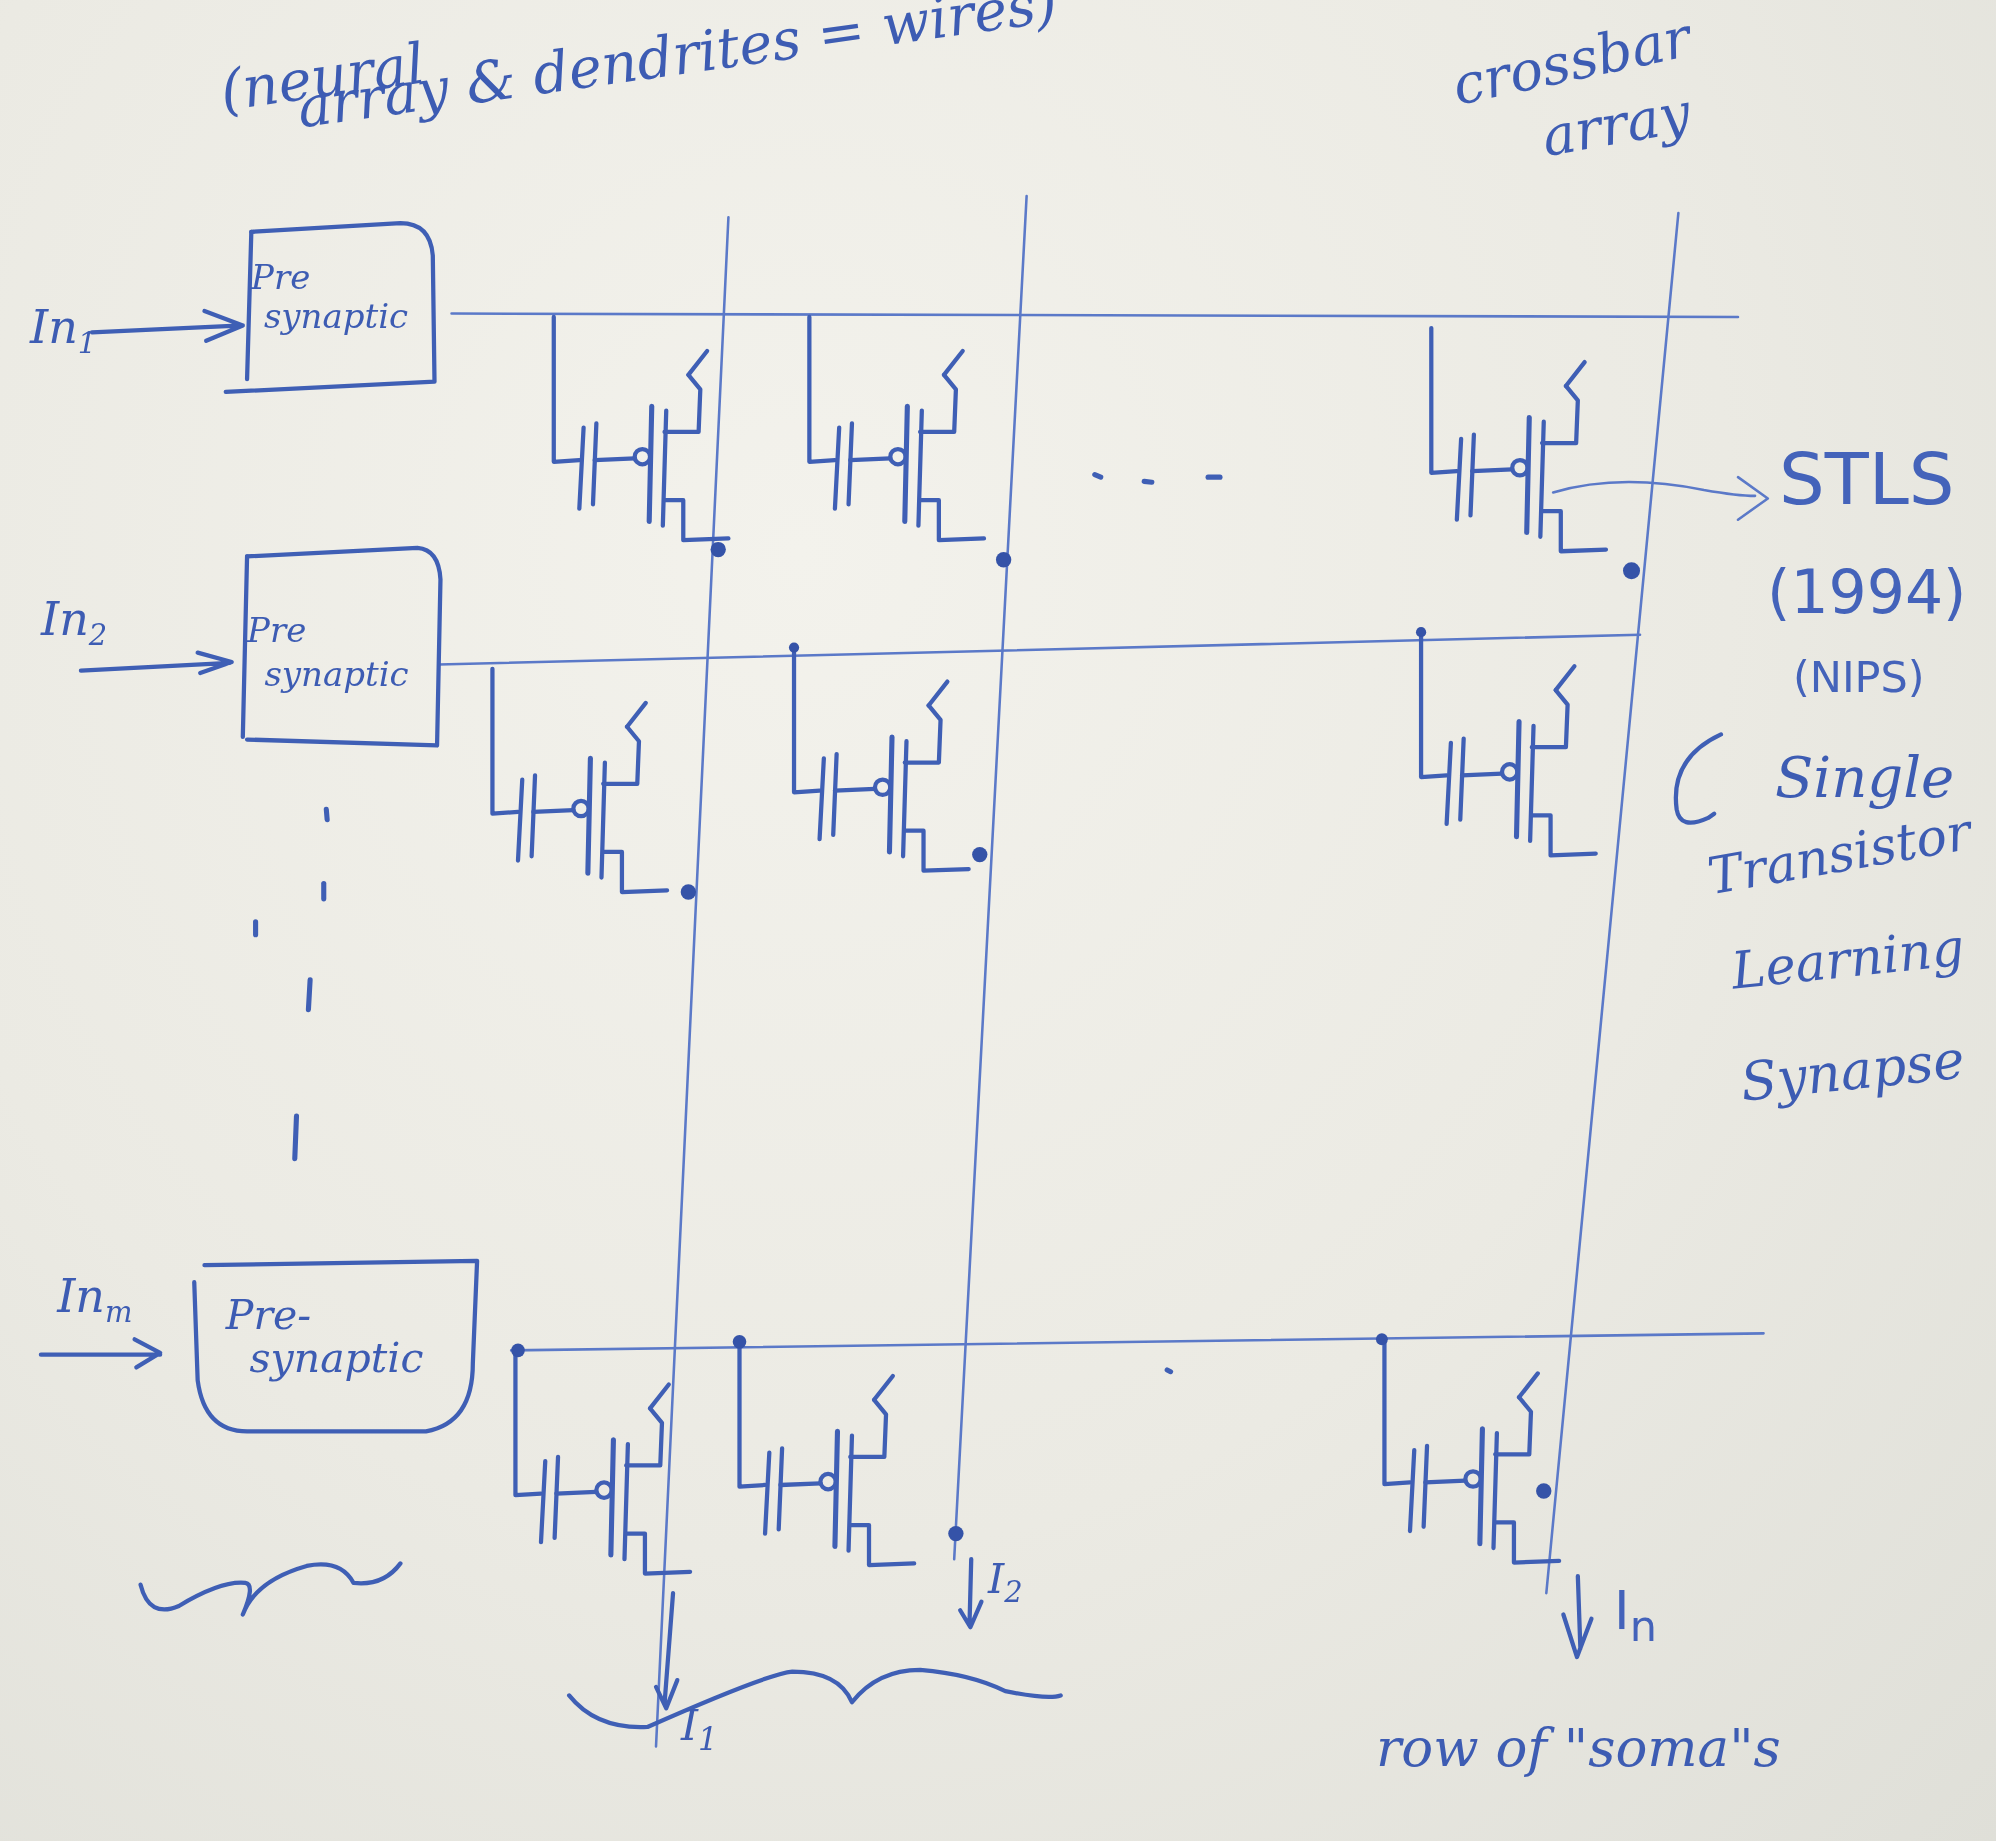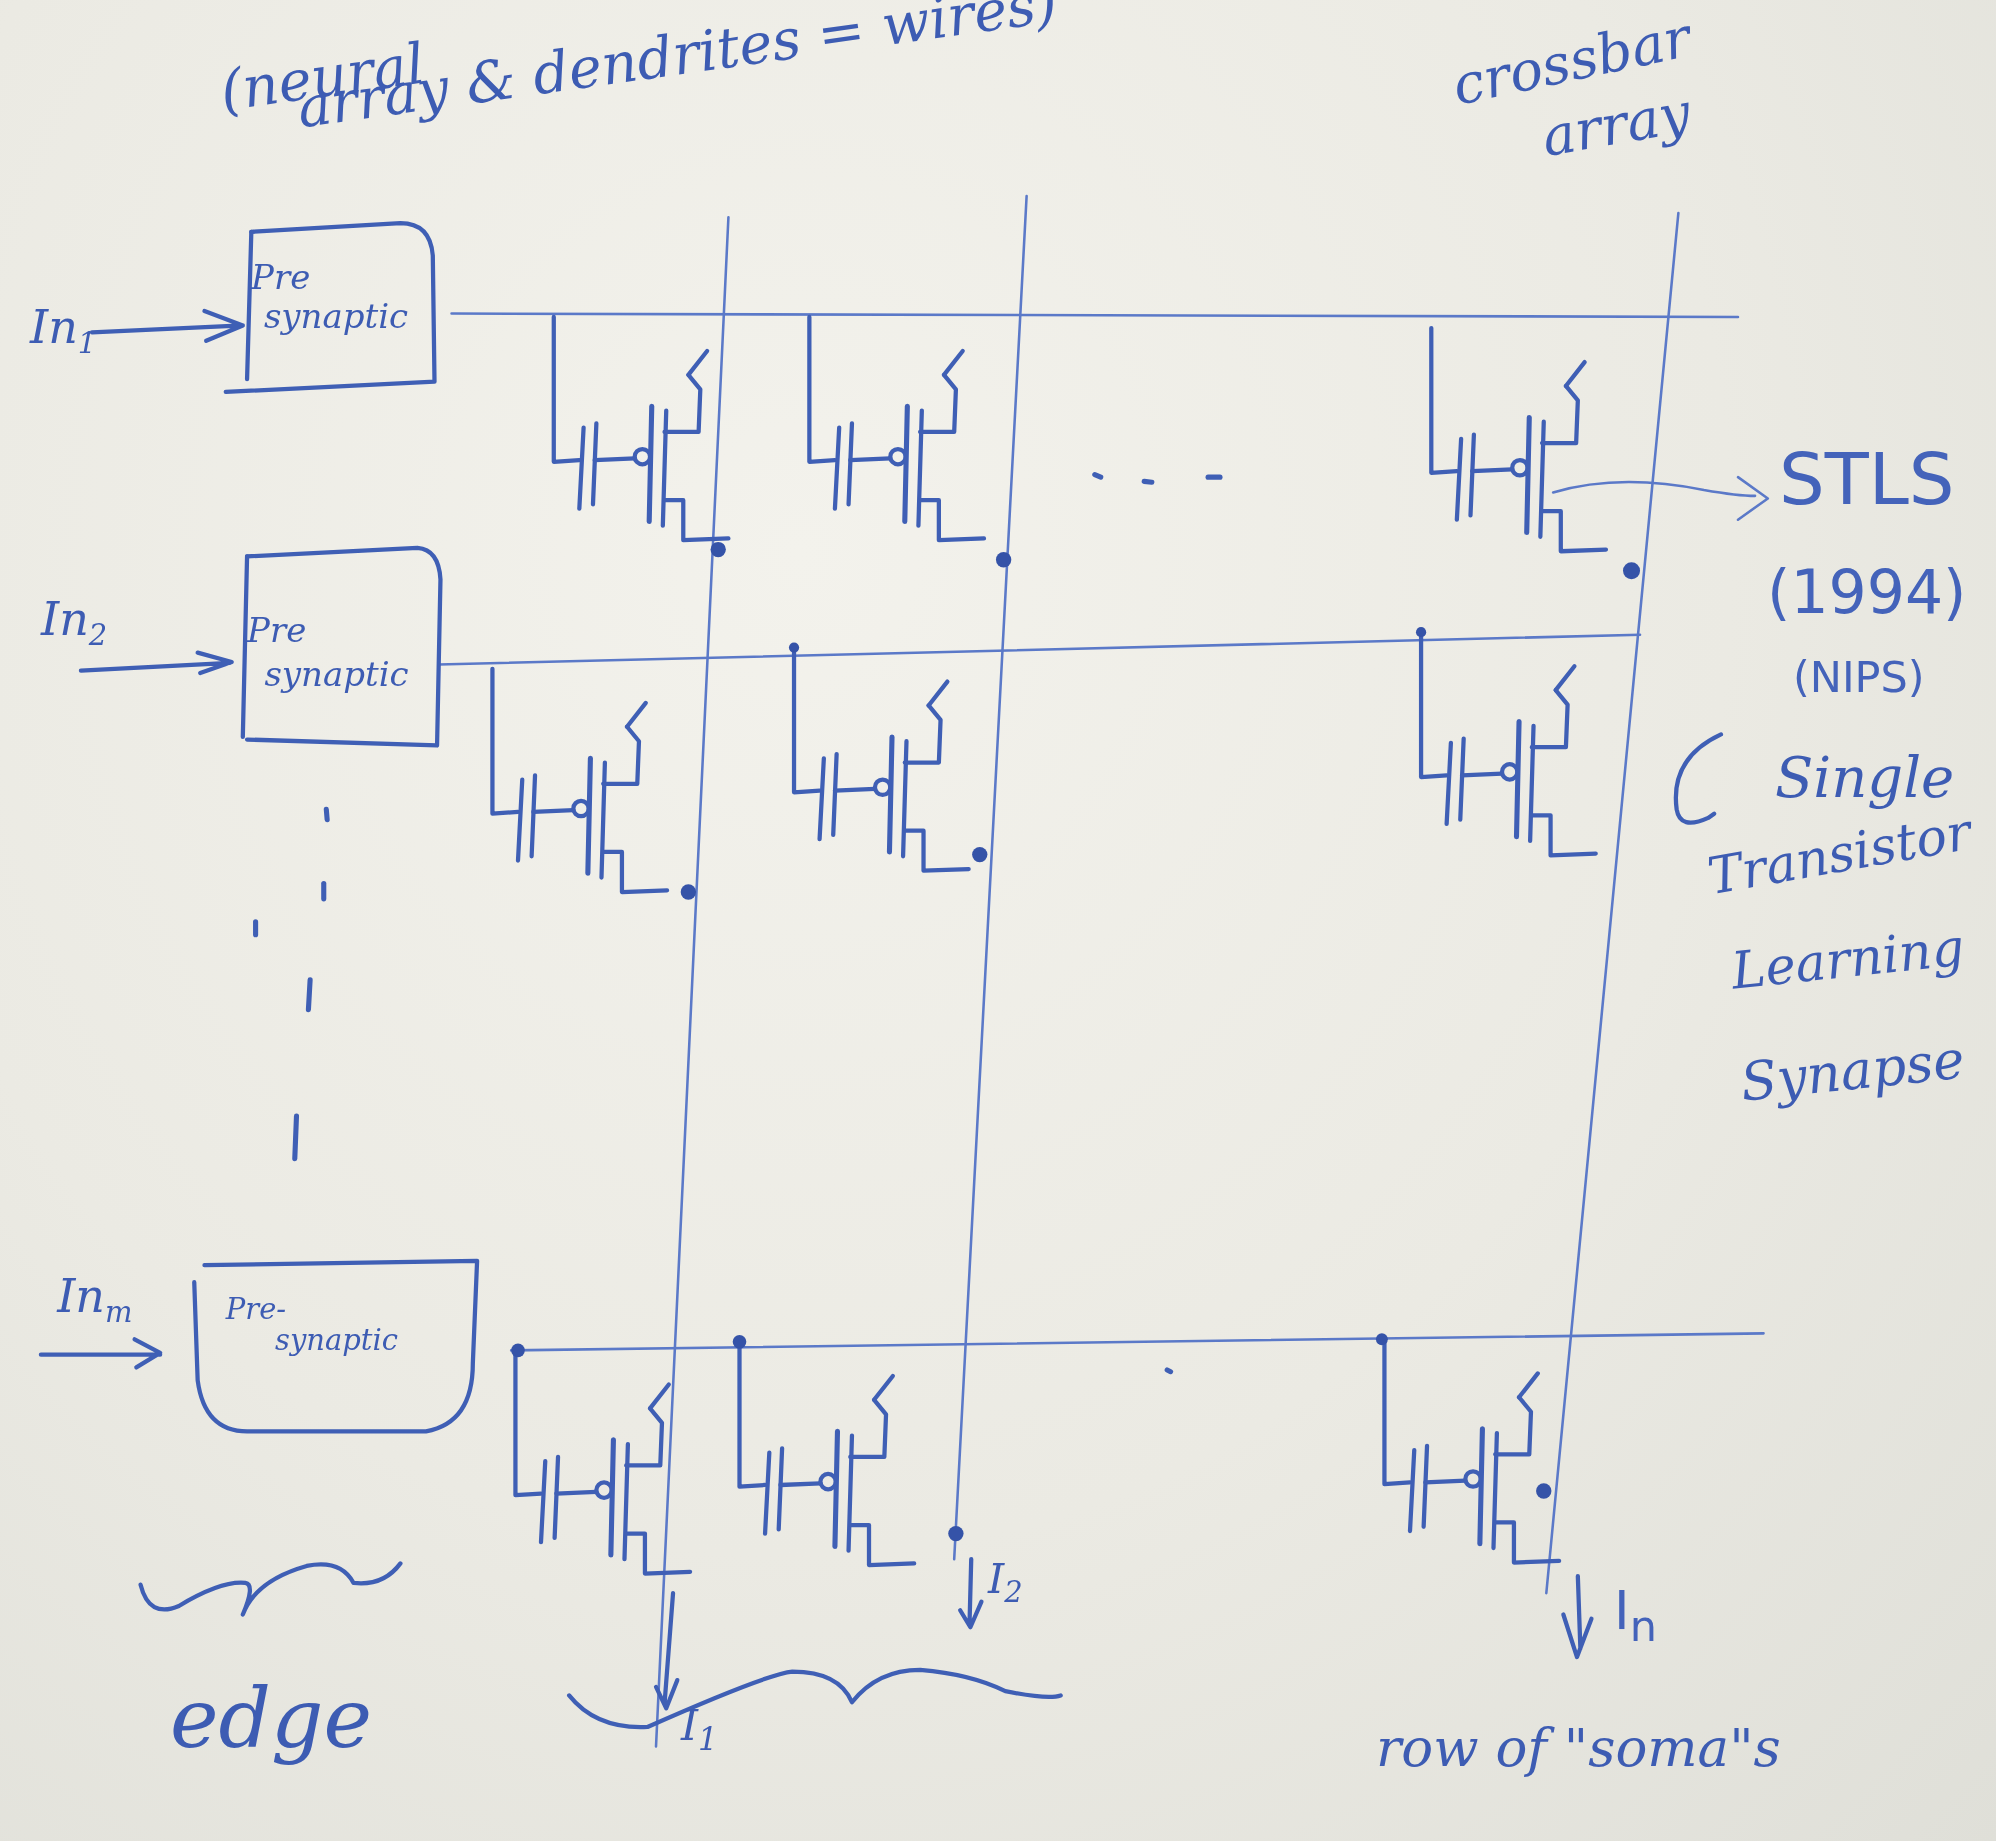--- a/index.html
+++ b/index.html
@@ -153,34 +153,33 @@
   <div class="hw" style="left:10.2px; top:1273px; font-size:46px;margin-left:47px;"><span>In</span><sub style="font-size:29px;">m</sub></div>
 
   <div class="box-label" style="left:251px; top:260px; width:170px; font-size:34px;">
     <div style="text-align:left;">Pre</div>
     <div style="margin-top:5.1px;">synaptic</div>
   </div>
   <div class="box-label" style="left:247px; top:613px; width:179px; font-size:34px;">
     <div style="text-align:left;">Pre</div>
     <div style="margin-top:10.2px;">synaptic</div>
   </div>
-  <div class="box-label" style="left:213px; top:1295px; width:247px; font-size:29px;">
+  <div class="box-label" style="left:213px; top:1295px; width:247px; font-size:41px;">
     <div style="text-align:left; padding-left:12.8px;">Pre-</div>
     <div style="margin-top:1.7px;">synaptic</div>
   </div>
 
   <div class="hw sans" style="left:1779px; top:443px; font-size:72px; color:#4463ba;">STLS</div>
   <div class="hw sans" style="left:1767px; top:562px; font-size:60px; color:#4463ba;">(1994)</div>
   <div class="hw sans" style="left:1793px; top:656px; font-size:43px; color:#4463ba;">(NIPS)</div>
   <div class="hw" style="left:1775px; top:750px; font-size:56px;font-style:italic;">Single</div>
   <div class="hw" style="left:1704px; top:852px; font-size:51px; transform:rotate(-10deg); transform-origin:left top;">Transistor</div>
   <div class="hw" style="left:1729px; top:946px; font-size:51px; transform:rotate(-6deg); transform-origin:left top;">Learning</div>
   <div class="hw" style="left:1738px; top:1056px; font-size:53px; transform:rotate(-6deg); transform-origin:left top;">Synapse</div>
 
   <div class="hw" style="left:681px; top:1704px; font-size:43px;"><span>I</span><sub style="font-size:31px;">1</sub></div>
   <div class="hw" style="left:988px; top:1559px; font-size:41px;"><span>I</span><sub style="font-size:29px;">2</sub></div>
   <div class="hw sans" style="left:1614px; top:1584px; font-size:53px; color:#4463ba;"><span>I</span><sub style="font-size:43px;">n</sub></div>
 
-  <div class="hw" style="left:170px; top:1678px; font-size:82px;">edge</div>
   <div class="hw" style="left:1376px; top:1721px; font-size:53px;">row of "soma"s</div>
 
 </div>
 
 
 </body></html>

